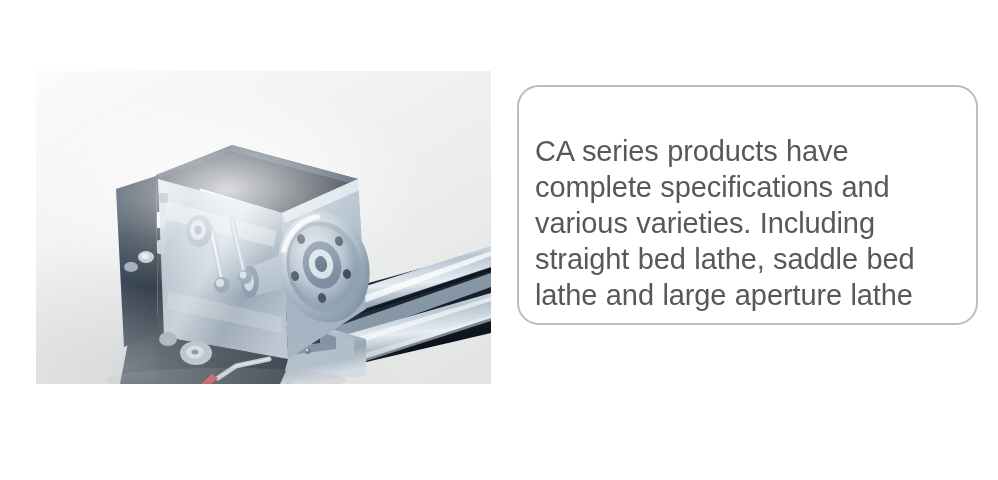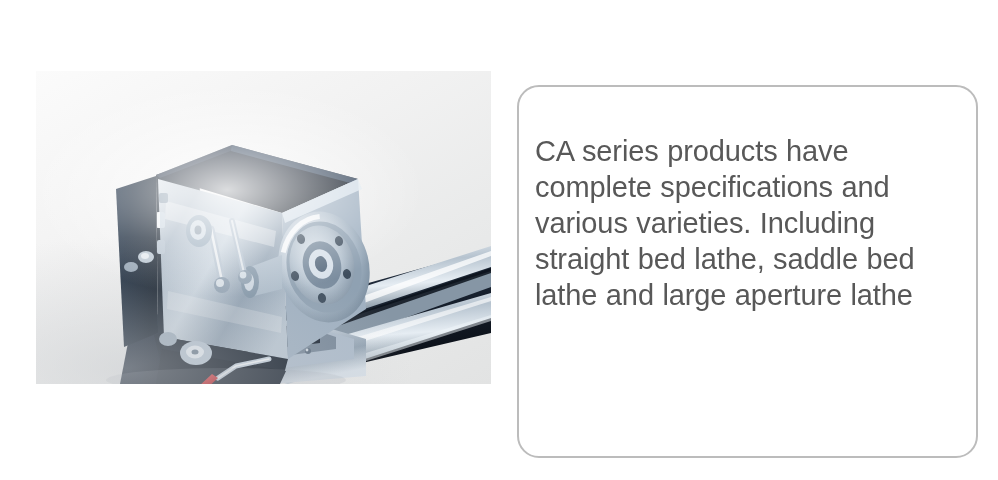--- a/index.html
+++ b/index.html
@@ -35,21 +35,21 @@
     z-index: 40;
   }
   .photo-svg { position: absolute; left: 0; top: 0; }
 
   
   .desc-card {
     position: absolute;
     left: 517px;
     top: 85px;
     width: 461px;
-    height: 373px;
+    height: 240px;
     box-sizing: border-box;
     border: 2px solid #bcbcbc;
     border-radius: 22px;
     background: #ffffff;
   }
   .desc-text {
     position: absolute;
     left: 16px;
     top: 46px;
     width: 424px;

